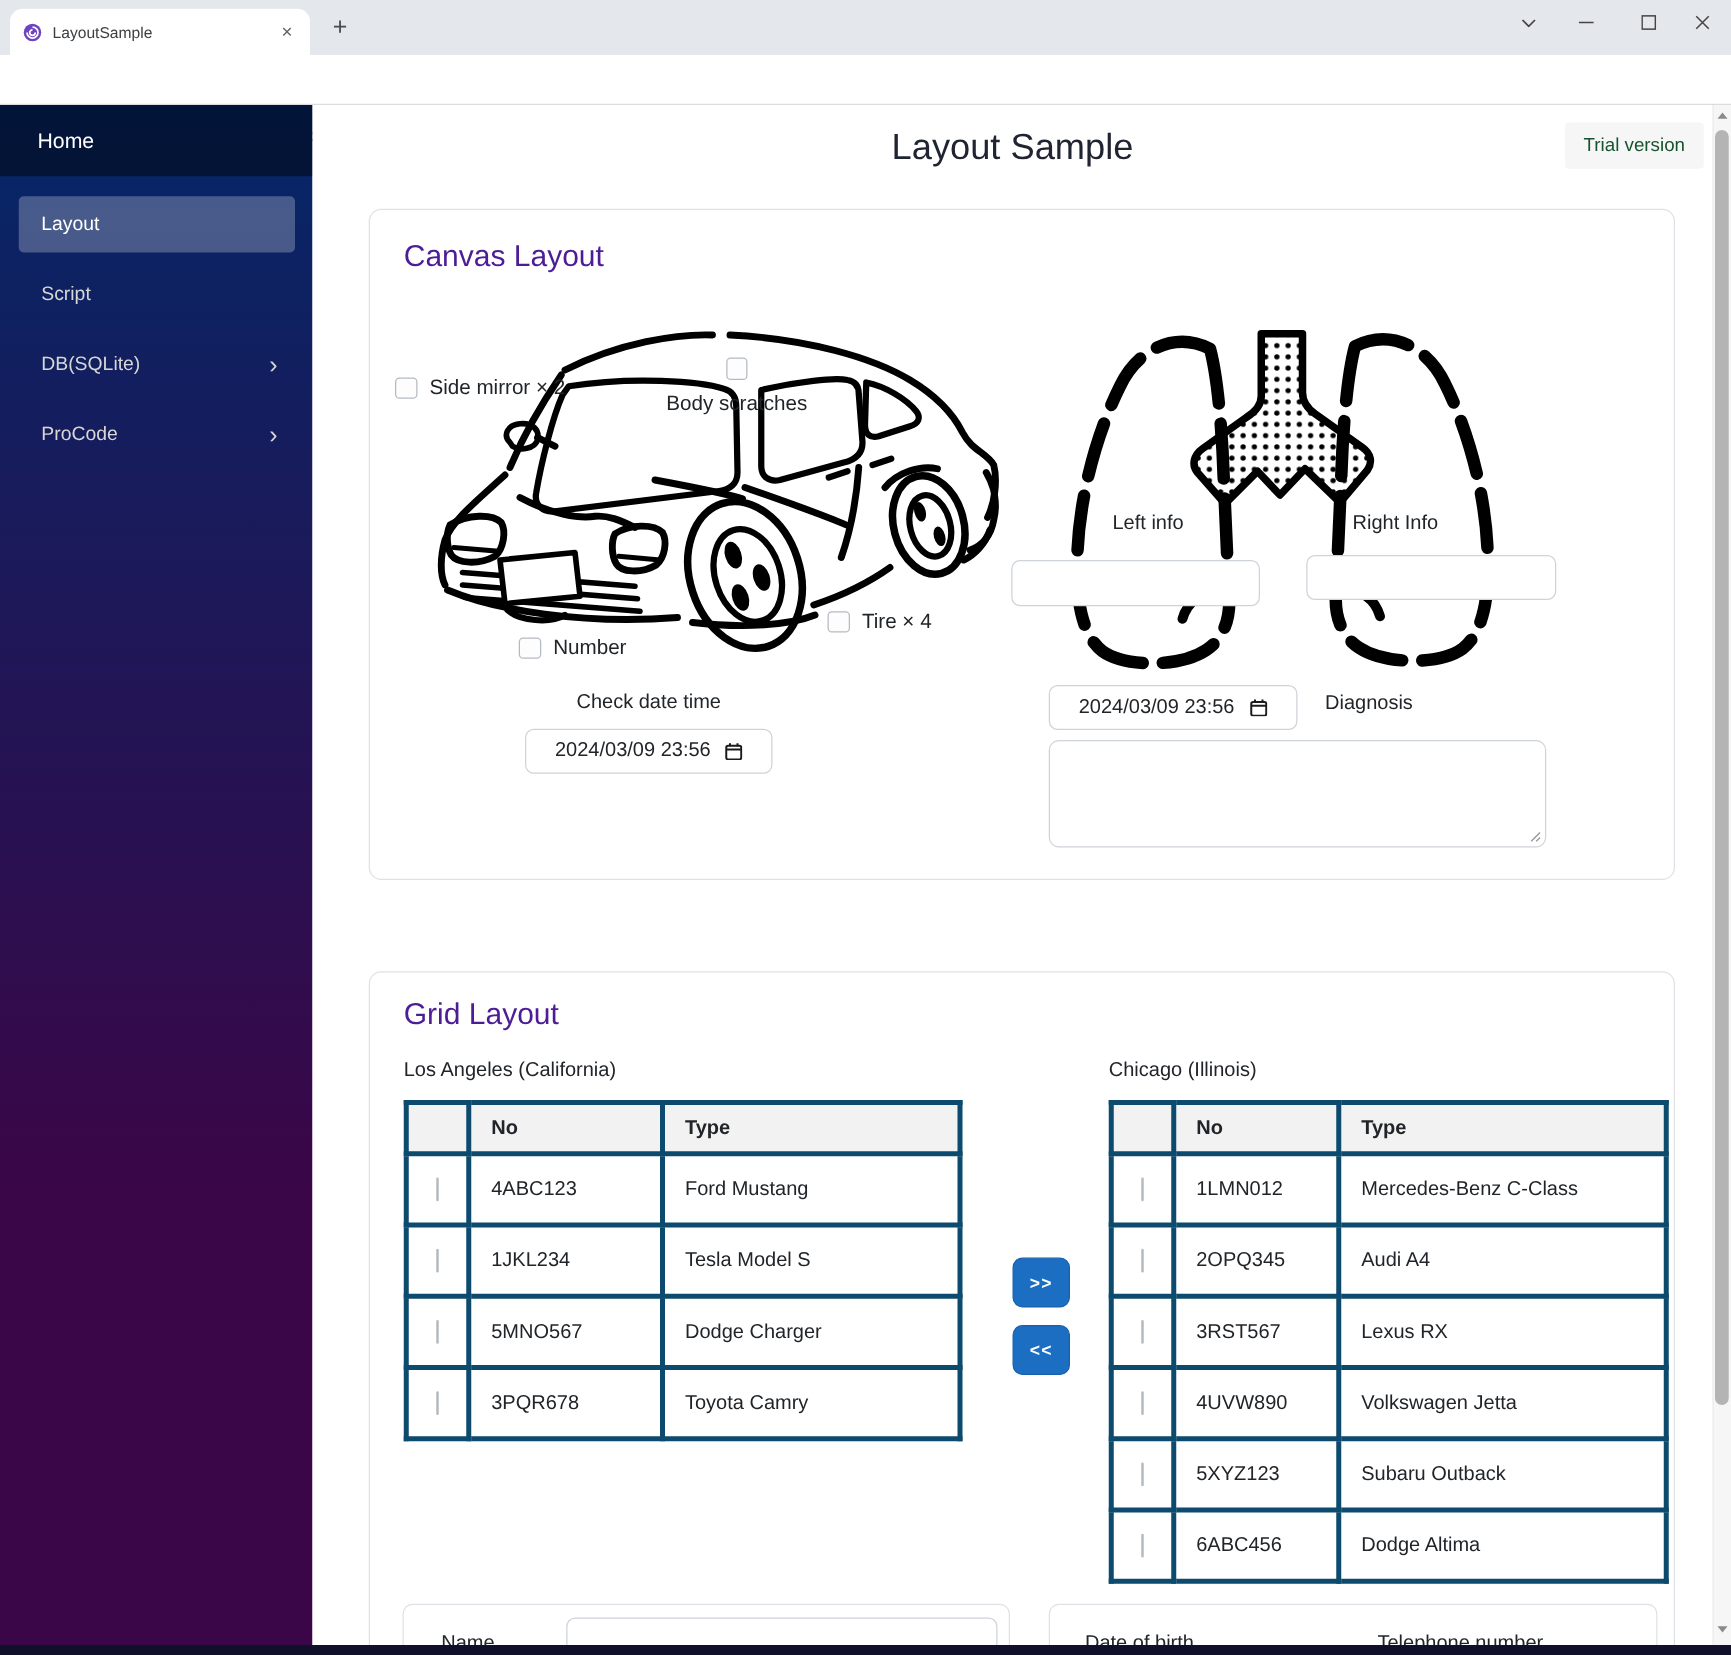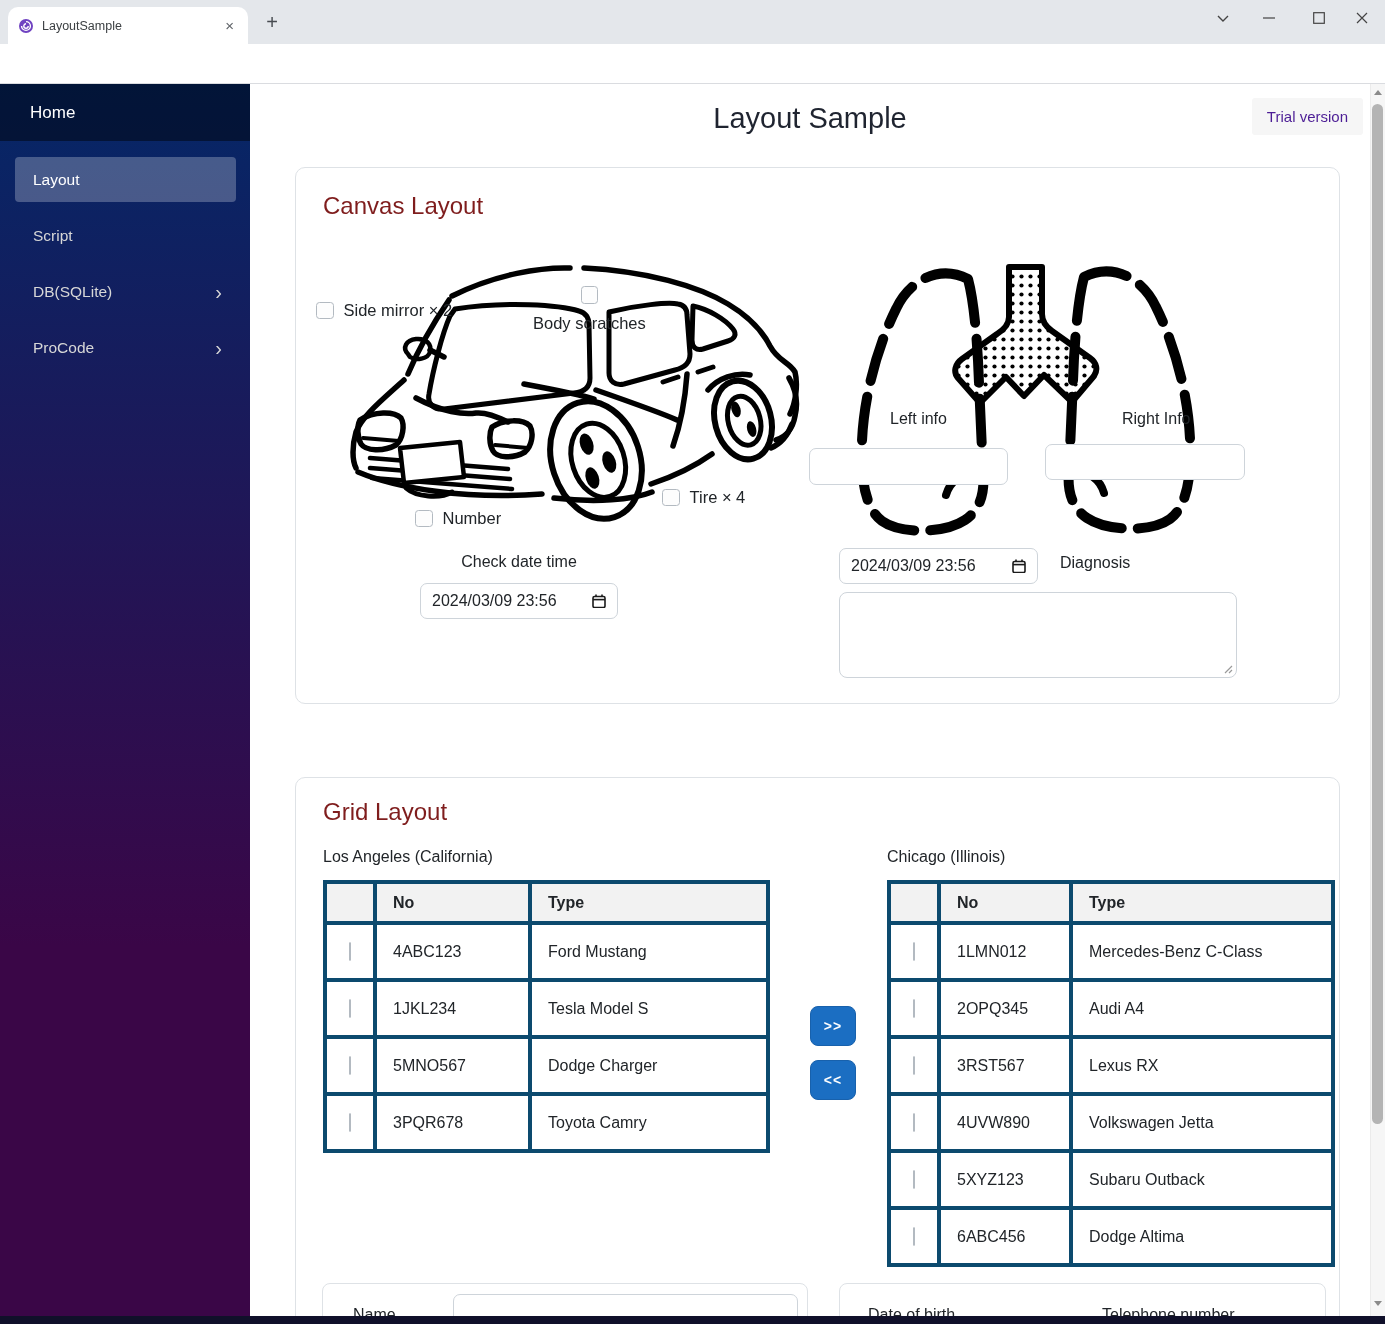--- a/index.html
+++ b/index.html
@@ -28,28 +28,28 @@
   #brandrow{left:0;top:0;width:250px;height:57px;background:rgba(0,0,0,0.45);
             display:flex;align-items:center;padding-left:30px;box-sizing:border-box;}
   #brandrow span{color:#fff;font-size:17px;}
   .navitem{left:15px;width:221px;height:45px;border-radius:4px;display:flex;align-items:center;
            padding:0 14px 0 18px;box-sizing:border-box;color:#d7d7d7;font-size:15.5px;}
   .navitem.active{background:rgba(255,255,255,0.25);color:#fff;}
   .navitem .chev{margin-left:auto;font-size:20px;line-height:1;color:#d7d7d7;}
   
   #main{left:250px;top:84px;width:1120px;height:1240px;background:#fff;overflow:hidden;}
   #page-title{left:0;top:18px;width:1120px;text-align:center;font-size:29px;font-weight:400;color:#1f2430;}
-  #trial-badge{right:7px;top:14px;background:#f6f6f6;color:#4c1d95;font-size:15px;
+  #trial-badge{right:7px;top:14px;background:#f6f6f6;color:#14532d;font-size:15px;
                padding:10px 15px;border-radius:3px;}
   .card{border:1px solid #dee2e6;border-radius:10px;background:#fff;box-sizing:border-box;}
-  .h2{font-size:24px;font-weight:400;color:#7f1d1d;}
+  .h2{font-size:24px;font-weight:400;color:#4c1d95;}
   .cbrow{display:flex;align-items:center;gap:10px;font-size:16.5px;color:#212529;}
   .cb{width:15.5px;height:15.5px;border:1px solid #b3bac1;border-radius:3.5px;background:#fdfdfd;flex:none;}
   .input{border:1px solid #ced4da;border-radius:7px;background:#fff;box-sizing:border-box;
-         display:flex;align-items:center;padding:0 11px;font-size:16px;color:#212529;}
+         display:flex;align-items:center;padding:0 23px;font-size:16px;color:#212529;}
   .dt{justify-content:space-between;}
   .lbl{font-size:16px;color:#212529;white-space:nowrap;}
   
   table.grid{border-collapse:collapse;background:#fff;}
   table.grid th,table.grid td{border:4px solid #0c4a6e;font-size:16px;text-align:left;box-sizing:border-box;}
   table.grid th{background:#f2f2f2;font-weight:bold;height:41px;padding:0 0 0 16px;}
   table.grid td{height:57px;padding:0 0 0 16px;}
   table.grid td.cbcell,table.grid th.cbcell{width:50px;padding:0;text-align:center;}
   td.cbcell .cb{margin:0 auto;}
   .xferbtn{width:44px;height:38px;background:#1b6ec2;border:1px solid #1861ac;border-radius:8px;
@@ -249,21 +249,21 @@
       <span>2024/03/09 23:56</span>
       <svg width="14" height="14" viewBox="0 0 14 14">
         <rect x="1" y="2.5" width="12" height="11" rx="1.5" fill="none" stroke="#1b1b1b" stroke-width="1.6"></rect>
         <line x1="1" y1="5.6" x2="13" y2="5.6" stroke="#1b1b1b" stroke-width="1.6"></line>
         <line x1="4" y1="0.5" x2="4" y2="3" stroke="#1b1b1b" stroke-width="1.6"></line>
         <line x1="10" y1="0.5" x2="10" y2="3" stroke="#1b1b1b" stroke-width="1.6"></line>
       </svg>
     </div>
 
     <div class="abs lbl" style="left:594px;top:242px;">Left info</div>
-    <div class="abs lbl" style="left:786px;top:242px;margin-left:40px;">Right Info</div>
+    <div class="abs lbl" style="left:786px;top:242px;">Right Info</div>
     <div class="abs input" style="left:513px;top:280px;width:199px;height:37px;"></div>
     <div class="abs input" style="left:749px;top:276px;width:200px;height:36px;"></div>
 
     <div class="abs input dt" style="left:543px;top:380px;width:199px;height:36px;">
       <span>2024/03/09 23:56</span>
       <svg width="14" height="14" viewBox="0 0 14 14">
         <rect x="1" y="2.5" width="12" height="11" rx="1.5" fill="none" stroke="#1b1b1b" stroke-width="1.6"></rect>
         <line x1="1" y1="5.6" x2="13" y2="5.6" stroke="#1b1b1b" stroke-width="1.6"></line>
         <line x1="4" y1="0.5" x2="4" y2="3" stroke="#1b1b1b" stroke-width="1.6"></line>
         <line x1="10" y1="0.5" x2="10" y2="3" stroke="#1b1b1b" stroke-width="1.6"></line>

